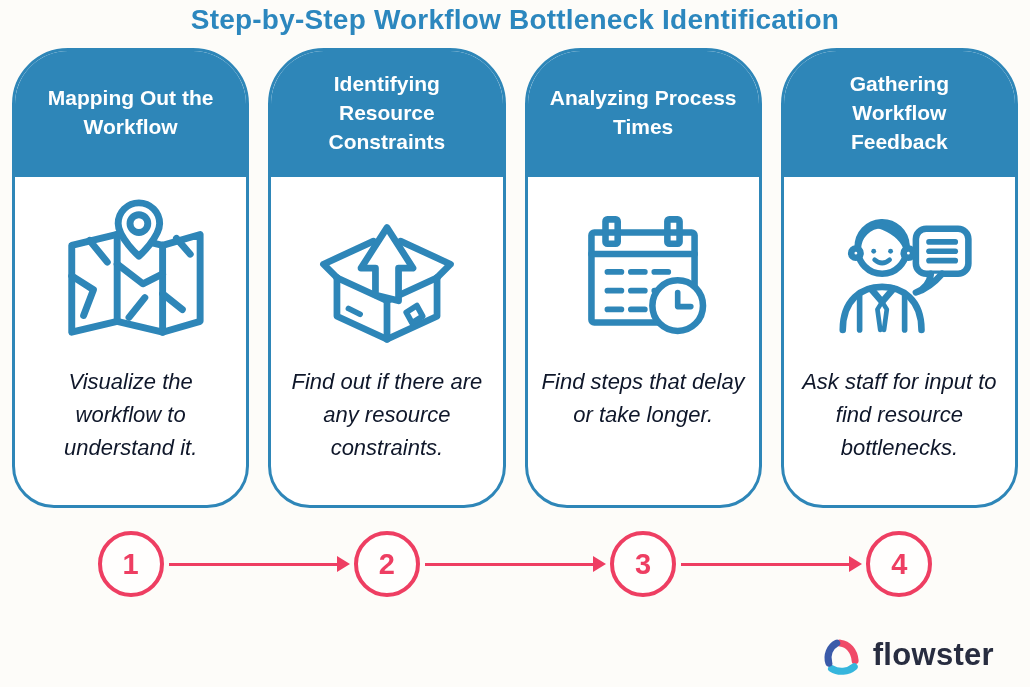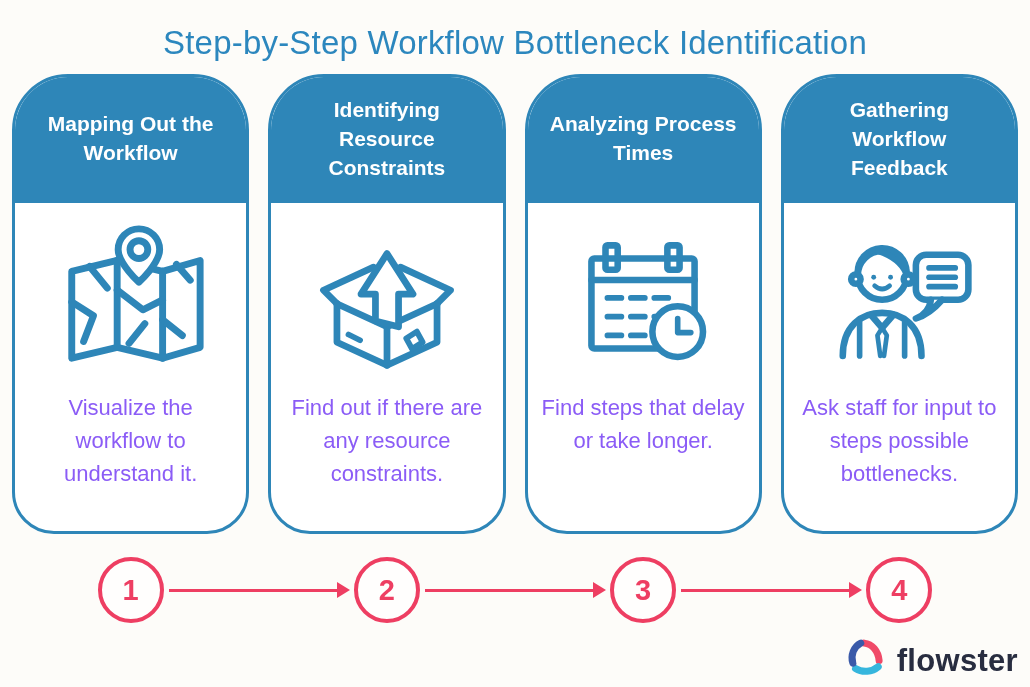--- a/index.html
+++ b/index.html
@@ -5,25 +5,25 @@
   * { margin: 0; padding: 0; box-sizing: border-box; }
   html, body { width: 1030px; height: 687px; }
   body {
     font-family: "Liberation Sans", "DejaVu Sans", sans-serif;
     background: #fdfcf9;
     position: relative;
     overflow: hidden;
   }
   .page-title {
     text-align: center;
-    font-size: 33px;
-    font-weight: 400;
+    font-size: 28px;
+    font-weight: 700;
     letter-spacing: 0.2px;
     color: #2c87be;
-    padding-top: 24px;
+    padding-top: 4px;
   }
   .cards {
     display: grid;
     grid-template-columns: repeat(4, 1fr);
     gap: 19px;
     padding: 0 12px;
     margin-top: 12px;
     height: 460px;
   }
   .card {
@@ -54,25 +54,26 @@
     align-items: center;
   }
   .icon-wrap {
     height: 178px;
     display: flex;
     align-items: center;
     justify-content: center;
     padding-top: 8px;
   }
   .card-desc {
-    color: #8b5cf6;
+    color: #0f172a;
     font-size: 22px;
     line-height: 33px;
     text-align: center;
     padding: 10px 8px 0;
+    font-style: italic;
   }
   
   .steps {
     display: grid;
     grid-template-columns: repeat(4, 1fr);
     gap: 19px;
     padding: 0 12px;
     margin-top: 16px;
     height: 80px;
   }
@@ -116,24 +117,24 @@
     right: 0;
     top: -8px;
     width: 0; height: 0;
     border-left: 13px solid #ee3e62;
     border-top: 8px solid transparent;
     border-bottom: 8px solid transparent;
   }
   
   .brand {
     position: absolute;
-    right: 12px;
+    right: 36px;
     bottom: 8px;
     display: flex;
-    align-items: flex-end;
+    align-items: flex-start;
     gap: 9px;
   }
   .brand-name {
     font-size: 31px;
     font-weight: 800;
     color: #282d40;
     letter-spacing: 0.3px;
   }
   svg.lineart { stroke: #2e86b8; fill: none; stroke-linecap: round; stroke-linejoin: round; }
 </style>
@@ -222,21 +223,21 @@
           <circle cx="90" cy="62" r="5" fill="#ffffff"></circle>
           <circle cx="53" cy="60" r="2.6" fill="#2e86b8" stroke="none"></circle>
           <circle cx="71" cy="60" r="2.6" fill="#2e86b8" stroke="none"></circle>
           <path d="M54 69 Q62 76 70 69" stroke-width="5"></path>
           <path d="M20 144 C20 112 40 98 62 98 C84 98 104 112 104 144" fill="#ffffff"></path>
           <path d="M50 100 L62 114 L74 100"></path>
           <path d="M62 114 L57 122 L60 144 M62 114 L67 122 L64 144" stroke-width="5"></path>
           <path d="M38 106 L38 144 M86 106 L86 144" stroke-width="6"></path>
         </svg>
       </div>
-      <div class="card-desc">Ask staff for input to steps possible bottlenecks.</div>
+      <div class="card-desc">Ask staff for input to find resource bottlenecks.</div>
     </div>
   </div>
 </div>
 
 <div class="steps">
   <div class="step-cell">
     <div class="step-circle">1</div>
     <div class="step-arrow">
         <div class="line"></div>
         <div class="head"></div>

